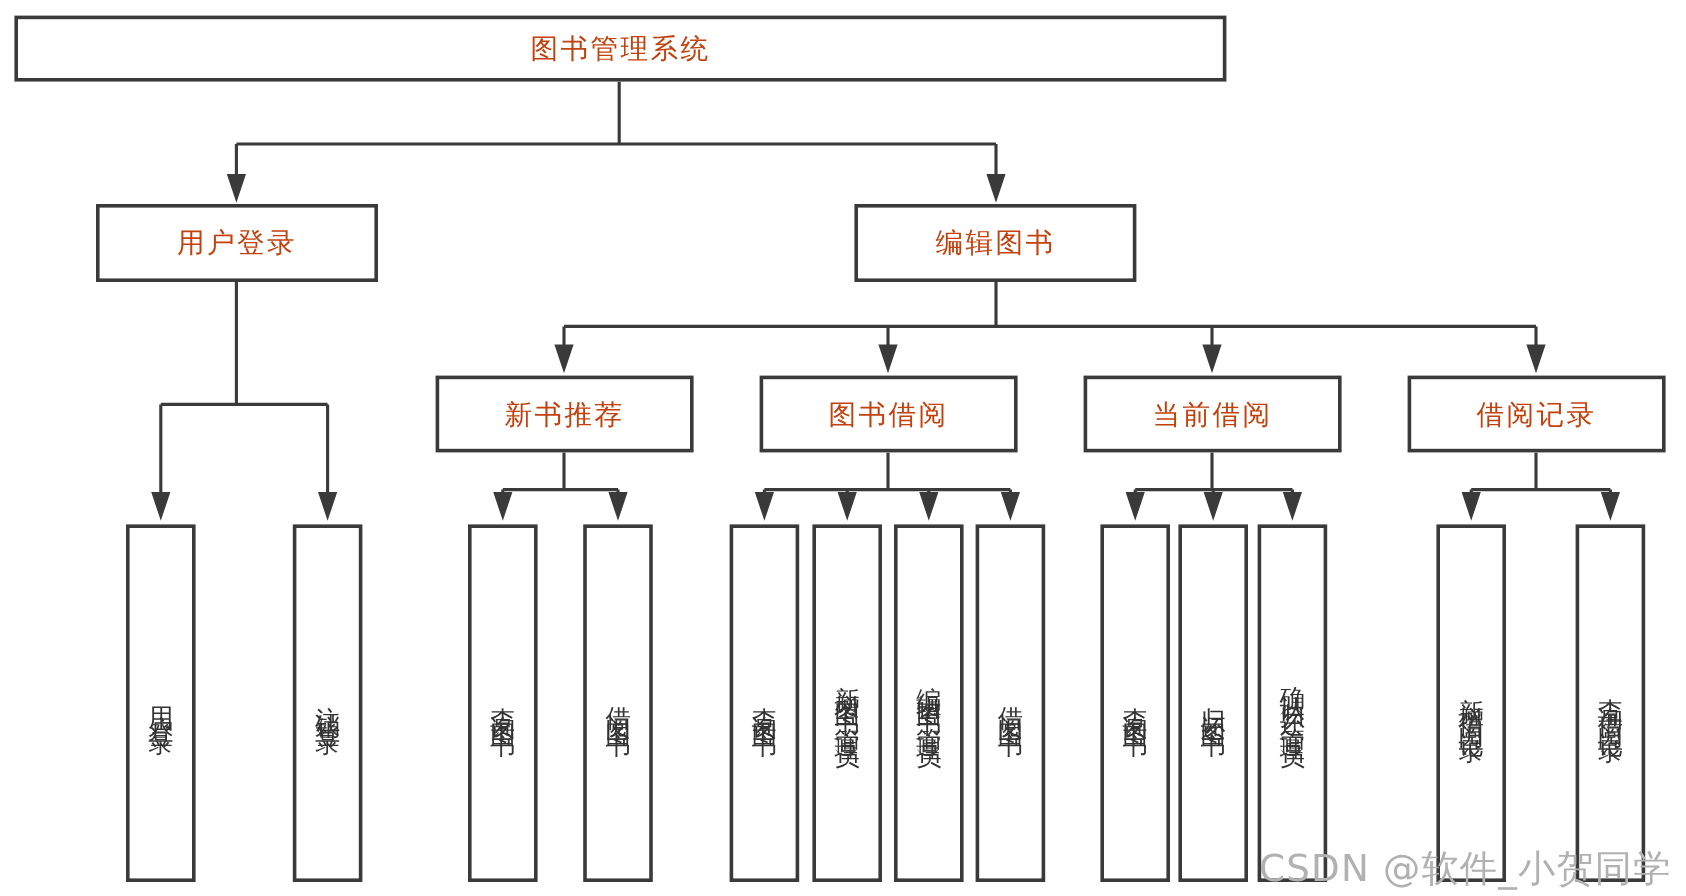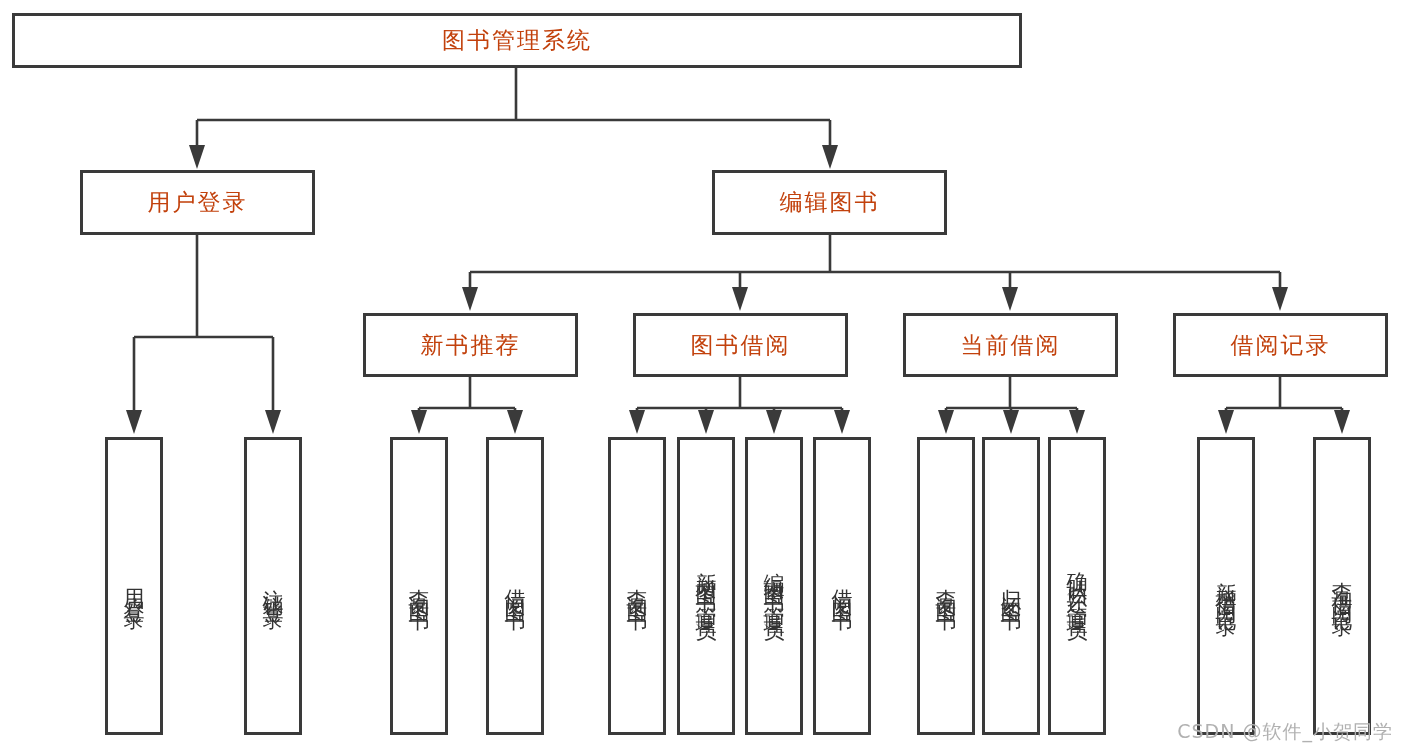--- a/index.html
+++ b/index.html
@@ -55,21 +55,21 @@
     line-height: 52px;
     font-size: 21px;
     letter-spacing: 7px;
     color: #333333;
   }
 
   .watermark {
     position: absolute;
     right: 12px;
     bottom: 2px;
-    font-size: 19px;
+    font-size: 31px;
     color: #b1b1b1;
     letter-spacing: 1px;
     z-index: 10;
     white-space: nowrap;
   }
 </style>
 </head>
 <body>
 
 <div class="canvas">

